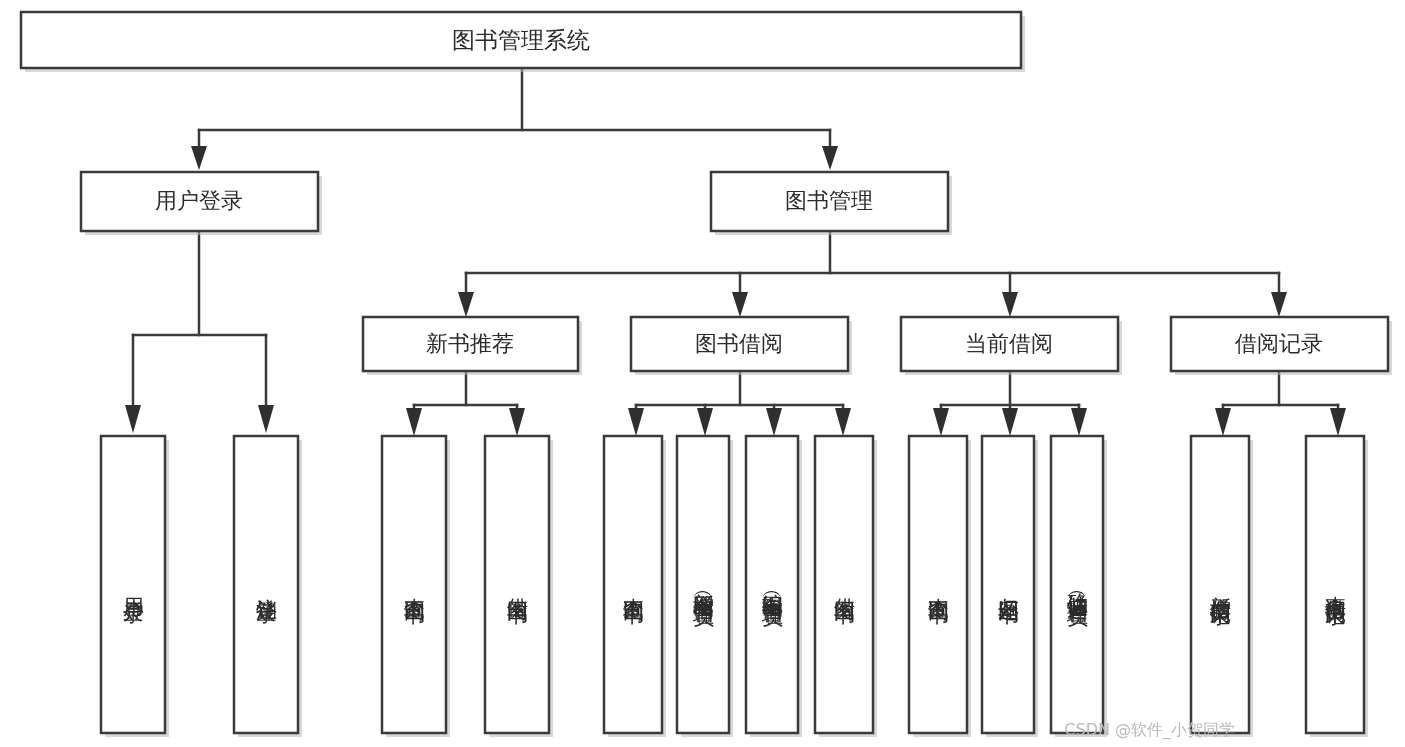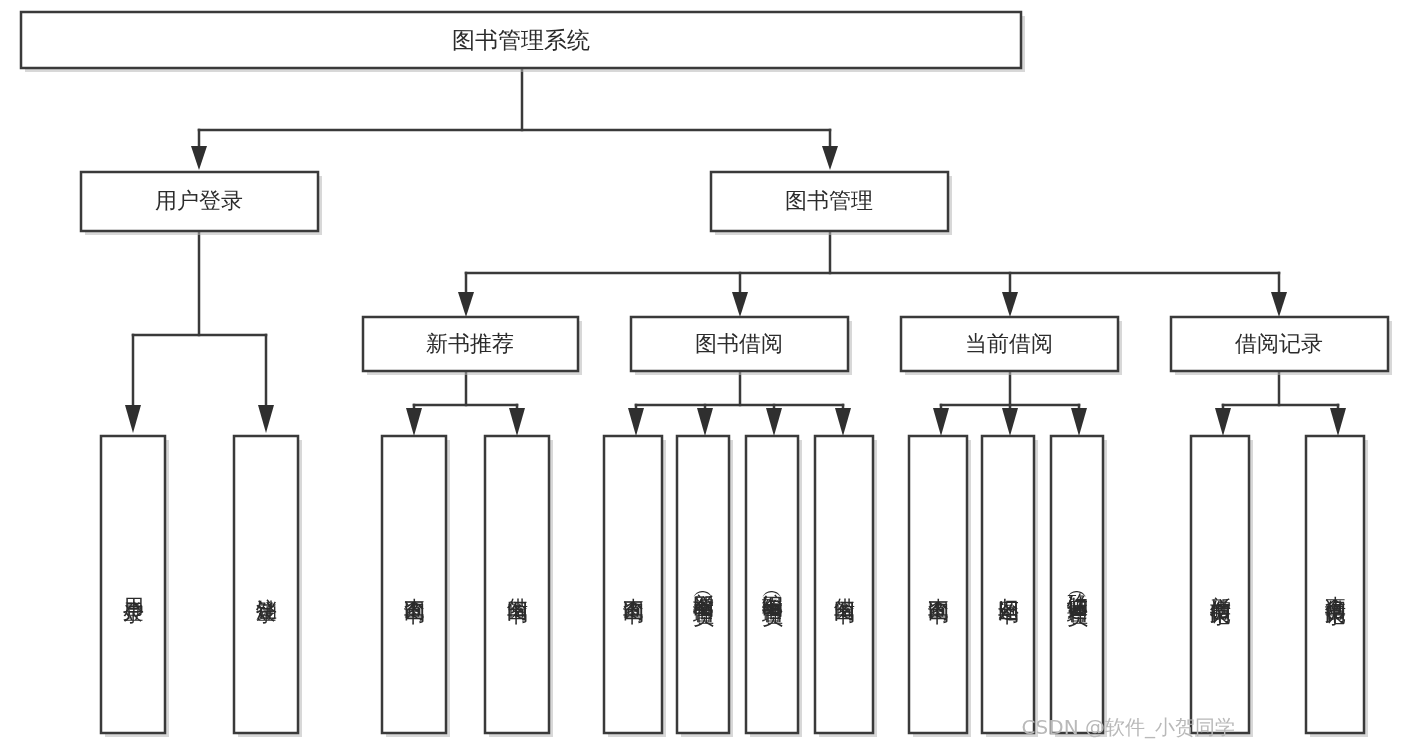--- a/index.html
+++ b/index.html
@@ -77,21 +77,21 @@
     line-height: 1.18;
     letter-spacing: 2px;
     color: #2b2b2b;
     white-space: nowrap;
   }
   .watermark {
     position: absolute;
     right: 8px;
     bottom: 6px;
     font-family: "DejaVu Sans", "Liberation Sans", sans-serif;
-    font-size: 20px;
+    font-size: 16px;
     color: #b9b9b9;
     white-space: nowrap;
     user-select: none;
   }
 </style>
 </head>
 <body>
 
 <div id="diagram-root">
 

